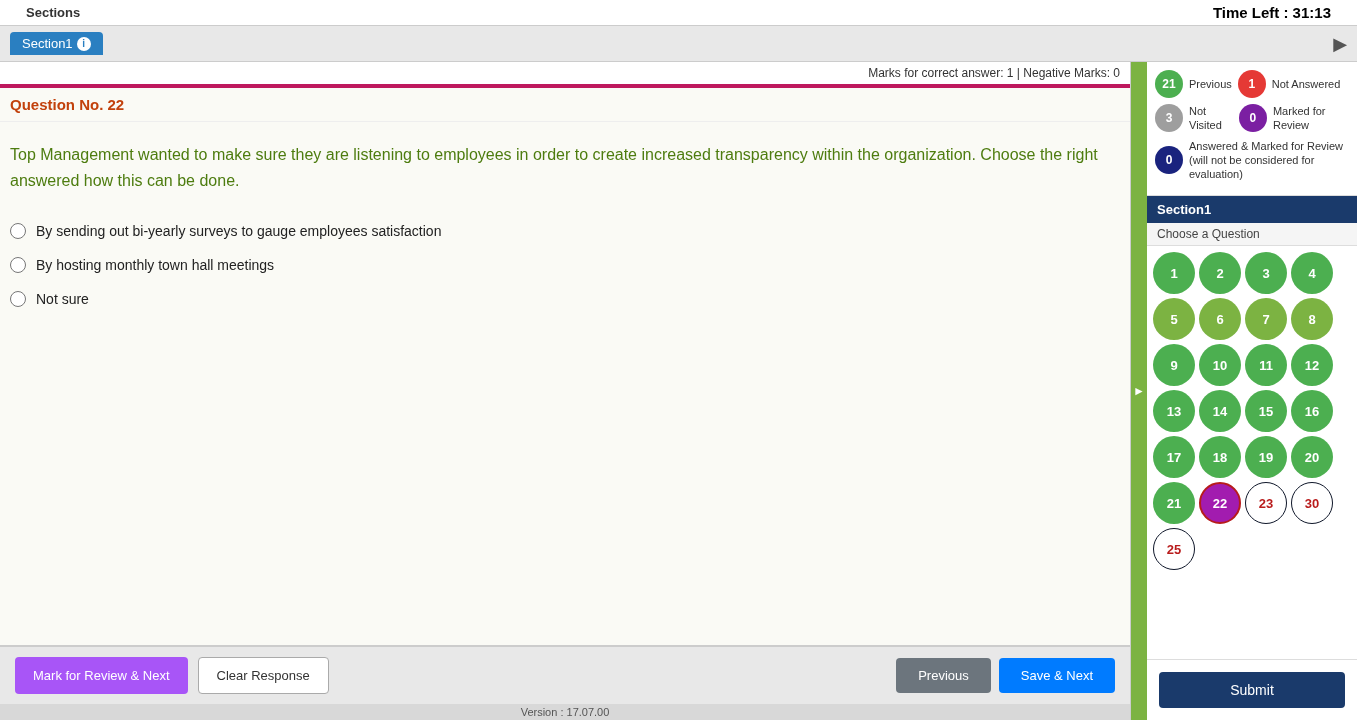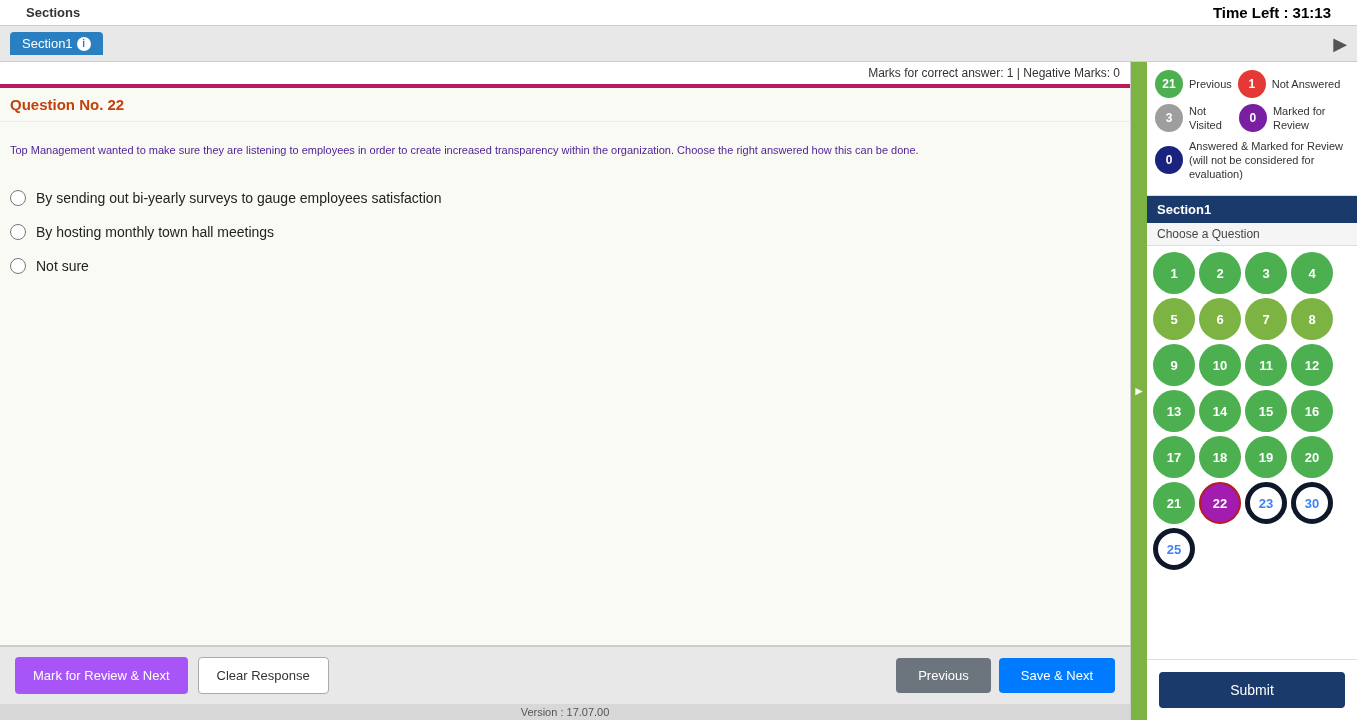--- a/index.html
+++ b/index.html
@@ -22,21 +22,21 @@
     .content-area { display: flex; flex: 1; overflow: hidden; }
     
     
     .main-panel { flex: 1; display: flex; flex-direction: column; background: #fafaf5; border-right: 1px solid #ccc; overflow: hidden; }
     
     .marks-info { text-align: right; padding: 4px 10px; font-size: 12px; color: #333; background: #fff; border-bottom: 4px solid #be185d; }
     
     .question-header { padding: 8px 10px; font-size: 15px; font-weight: bold; color: #c2410c; background: #fafaf5; border-bottom: 1px solid #eee; }
     
     .question-body { flex: 1; padding: 20px 10px 10px 10px; overflow-y: auto; }
-    .question-text { font-size: 11px; color: #4c1d95; line-height: 1.6; margin-bottom: 30px; }
+    .question-text { font-size: 16px; color: #4d7c0f; line-height: 1.6; margin-bottom: 30px; }
     
     .options-list { list-style: none; display: flex; flex-direction: column; gap: 18px; }
     .option-item { display: flex; align-items: center; gap: 10px; font-size: 14px; color: #222; cursor: pointer; }
     .option-item input[type="radio"] { width: 16px; height: 16px; cursor: pointer; }
     
     
     .bottom-bar { display: flex; align-items: center; justify-content: space-between; padding: 10px 15px; background: #e8e8e8; border-top: 2px solid #ccc; }
     .btn-mark-review { background: #a855f7; color: #fff; border: none; padding: 10px 18px; font-size: 13px; border-radius: 4px; cursor: pointer; }
     .btn-clear { background: #fff; color: #333; border: 1px solid #aaa; padding: 10px 18px; font-size: 13px; border-radius: 4px; cursor: pointer; }
     .btn-group-right { display: flex; gap: 8px; align-items: center; }
@@ -58,21 +58,21 @@
     .badge-dark-blue { background: #1a237e; }
     .legend-text { font-size: 11px; color: #333; line-height: 1.3; }
     
     .section1-header { background: #1a3a6b; color: #fff; padding: 6px 10px; font-size: 13px; font-weight: bold; }
     .choose-question { padding: 4px 10px; font-size: 12px; color: #444; background: #f5f5f5; border-bottom: 1px solid #ddd; }
     
     .question-grid { padding: 6px; display: flex; flex-wrap: wrap; gap: 4px; }
     .q-btn { width: 42px; height: 42px; border-radius: 50%; display: flex; align-items: center; justify-content: center; font-size: 13px; font-weight: bold; color: #fff; cursor: pointer; border: none; }
     .q-green { background: #4caf50; }
     .q-red-current { background: #a21caf; border: 2px solid #b71c1c; }
-    .q-white { background: #fff; color: #3b82f6; border: 5px solid #0f172a; }
+    .q-white { background: #fff; color: #b91c1c; border: 1px solid #0f172a; }
     .q-olive { background: #7cb342; }
     
     .submit-btn-area { padding: 12px; border-top: 1px solid #ddd; margin-top: auto; }
     .btn-submit { background: #1a3a6b; color: #fff; border: none; padding: 10px 24px; font-size: 14px; border-radius: 4px; cursor: pointer; width: 100%; }
     
     .toggle-arrow { width: 16px; background: #7cb342; color: #fff; display: flex; align-items: center; justify-content: center; cursor: pointer; font-size: 12px; }
   </style>
 </head>
 <body>
 

